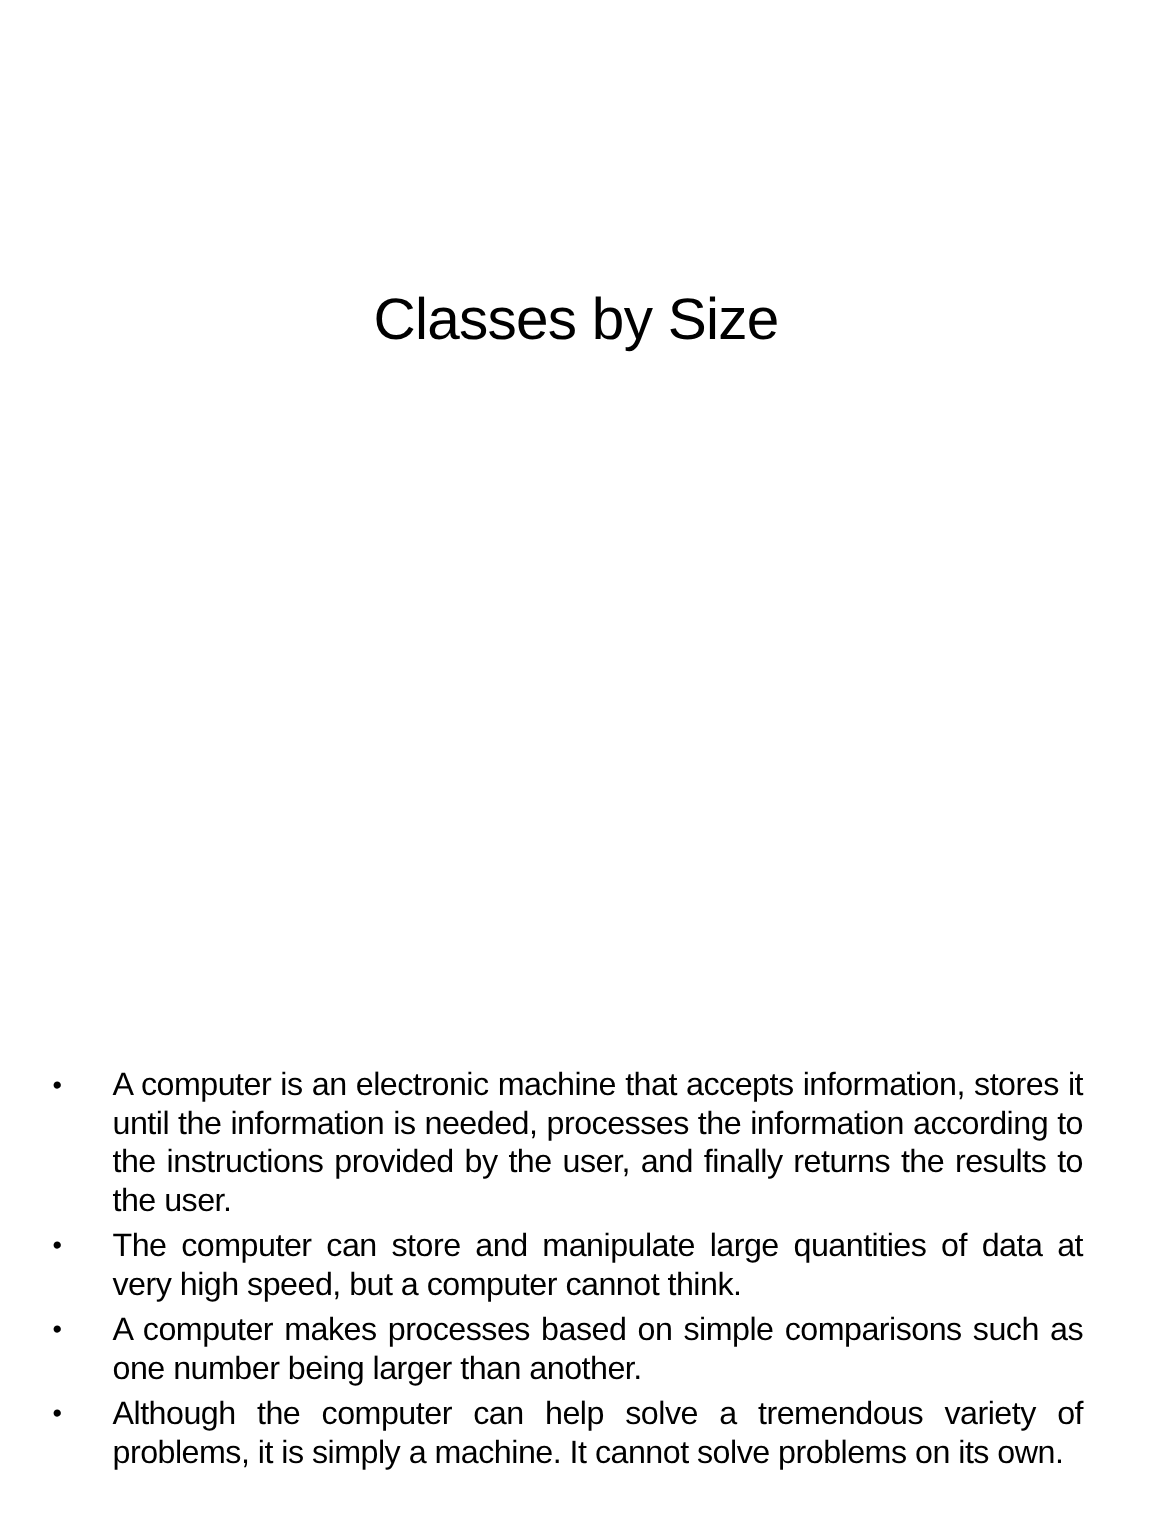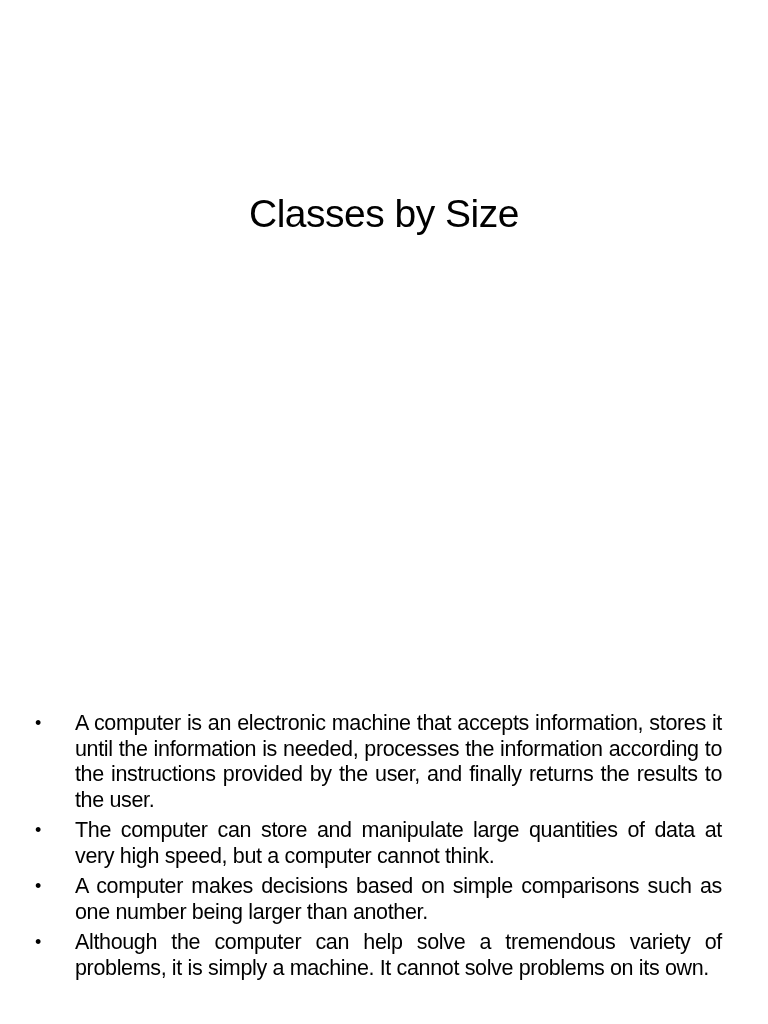--- a/index.html
+++ b/index.html
@@ -72,20 +72,20 @@
     <li class="bullet-item">
       <span class="bullet-dot">•</span>
       <span>A computer is an electronic machine that accepts information, stores it until the information is needed, processes the information according to the instructions provided by the user, and finally returns the results to the user.</span>
     </li>
     <li class="bullet-item">
       <span class="bullet-dot">•</span>
       <span>The computer can store and manipulate large quantities of data at very high speed, but a computer cannot think.</span>
     </li>
     <li class="bullet-item">
       <span class="bullet-dot">•</span>
-      <span>A computer makes decisions based on simple comparisons such as one number being larger than another.</span>
+      <span>A computer makes processes based on simple comparisons such as one number being larger than another.</span>
     </li>
     <li class="bullet-item">
       <span class="bullet-dot">•</span>
       <span>Although the computer can help solve a tremendous variety of problems, it is simply a machine. It cannot solve problems on its own.</span>
     </li>
   </ul>
 </div>
 
 </body></html>

